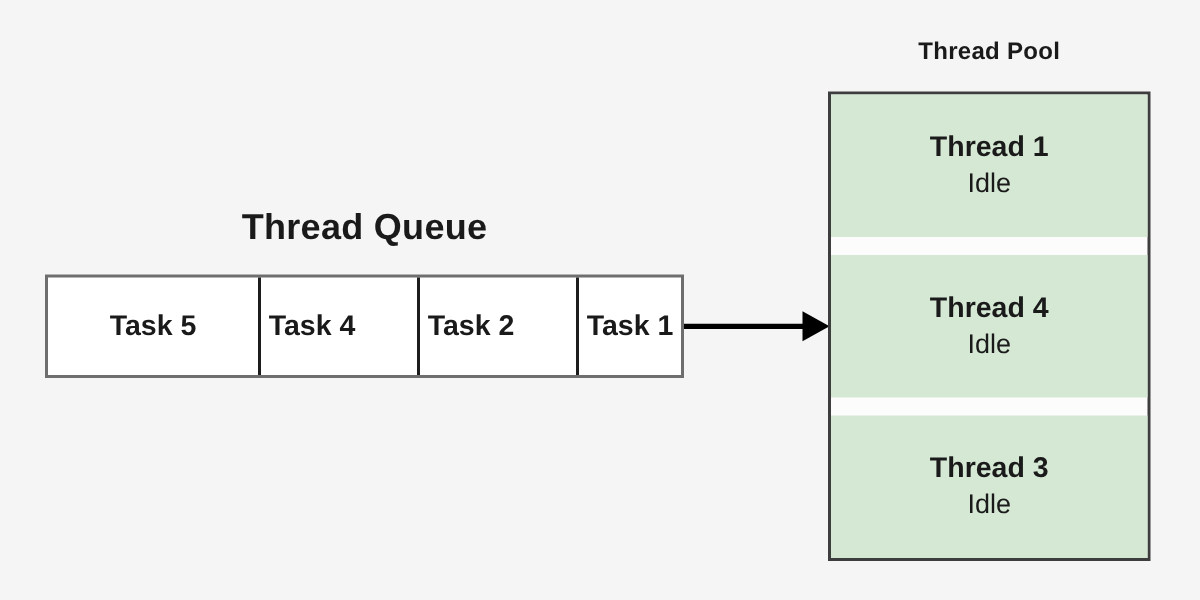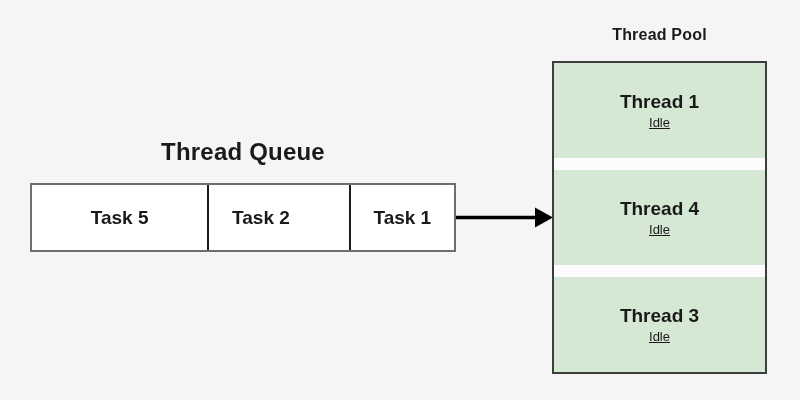--- a/index.html
+++ b/index.html
@@ -94,34 +94,34 @@
     flex-direction: column;
     align-items: center;
     justify-content: center;
     gap: 2px;
   }
   .thread-name {
     font-size: 19px;
     font-weight: bold;
   }
   .thread-status {
-    font-size: 13px;
+    font-size: 18px;
     font-weight: normal;
-    text-decoration: underline;
   }
 </style>
 </head>
 <body>
 
 <div class="canvas" style="--bg: #f5f5f5; --thread-fill: #d5e8d4; --text: #1a1a1a;">
 
   <div class="queue-title">Thread Queue</div>
 
   <div class="queue">
     <div class="queue-cell">Task 5</div>
+    <div class="queue-cell">Task 4</div>
     <div class="queue-cell">Task 2</div>
     <div class="queue-cell">Task 1</div>
   </div>
 
   <svg class="arrow" viewBox="0 0 98 25" xmlns="http://www.w3.org/2000/svg" aria-hidden="true">
     <line x1="1" y1="12.5" x2="82" y2="12.5" stroke="#000000" stroke-width="3.5"></line>
     <polygon points="80,2.5 98,12.5 80,22.5" fill="#000000"></polygon>
   </svg>
 
   <div class="pool-title">Thread Pool</div>

